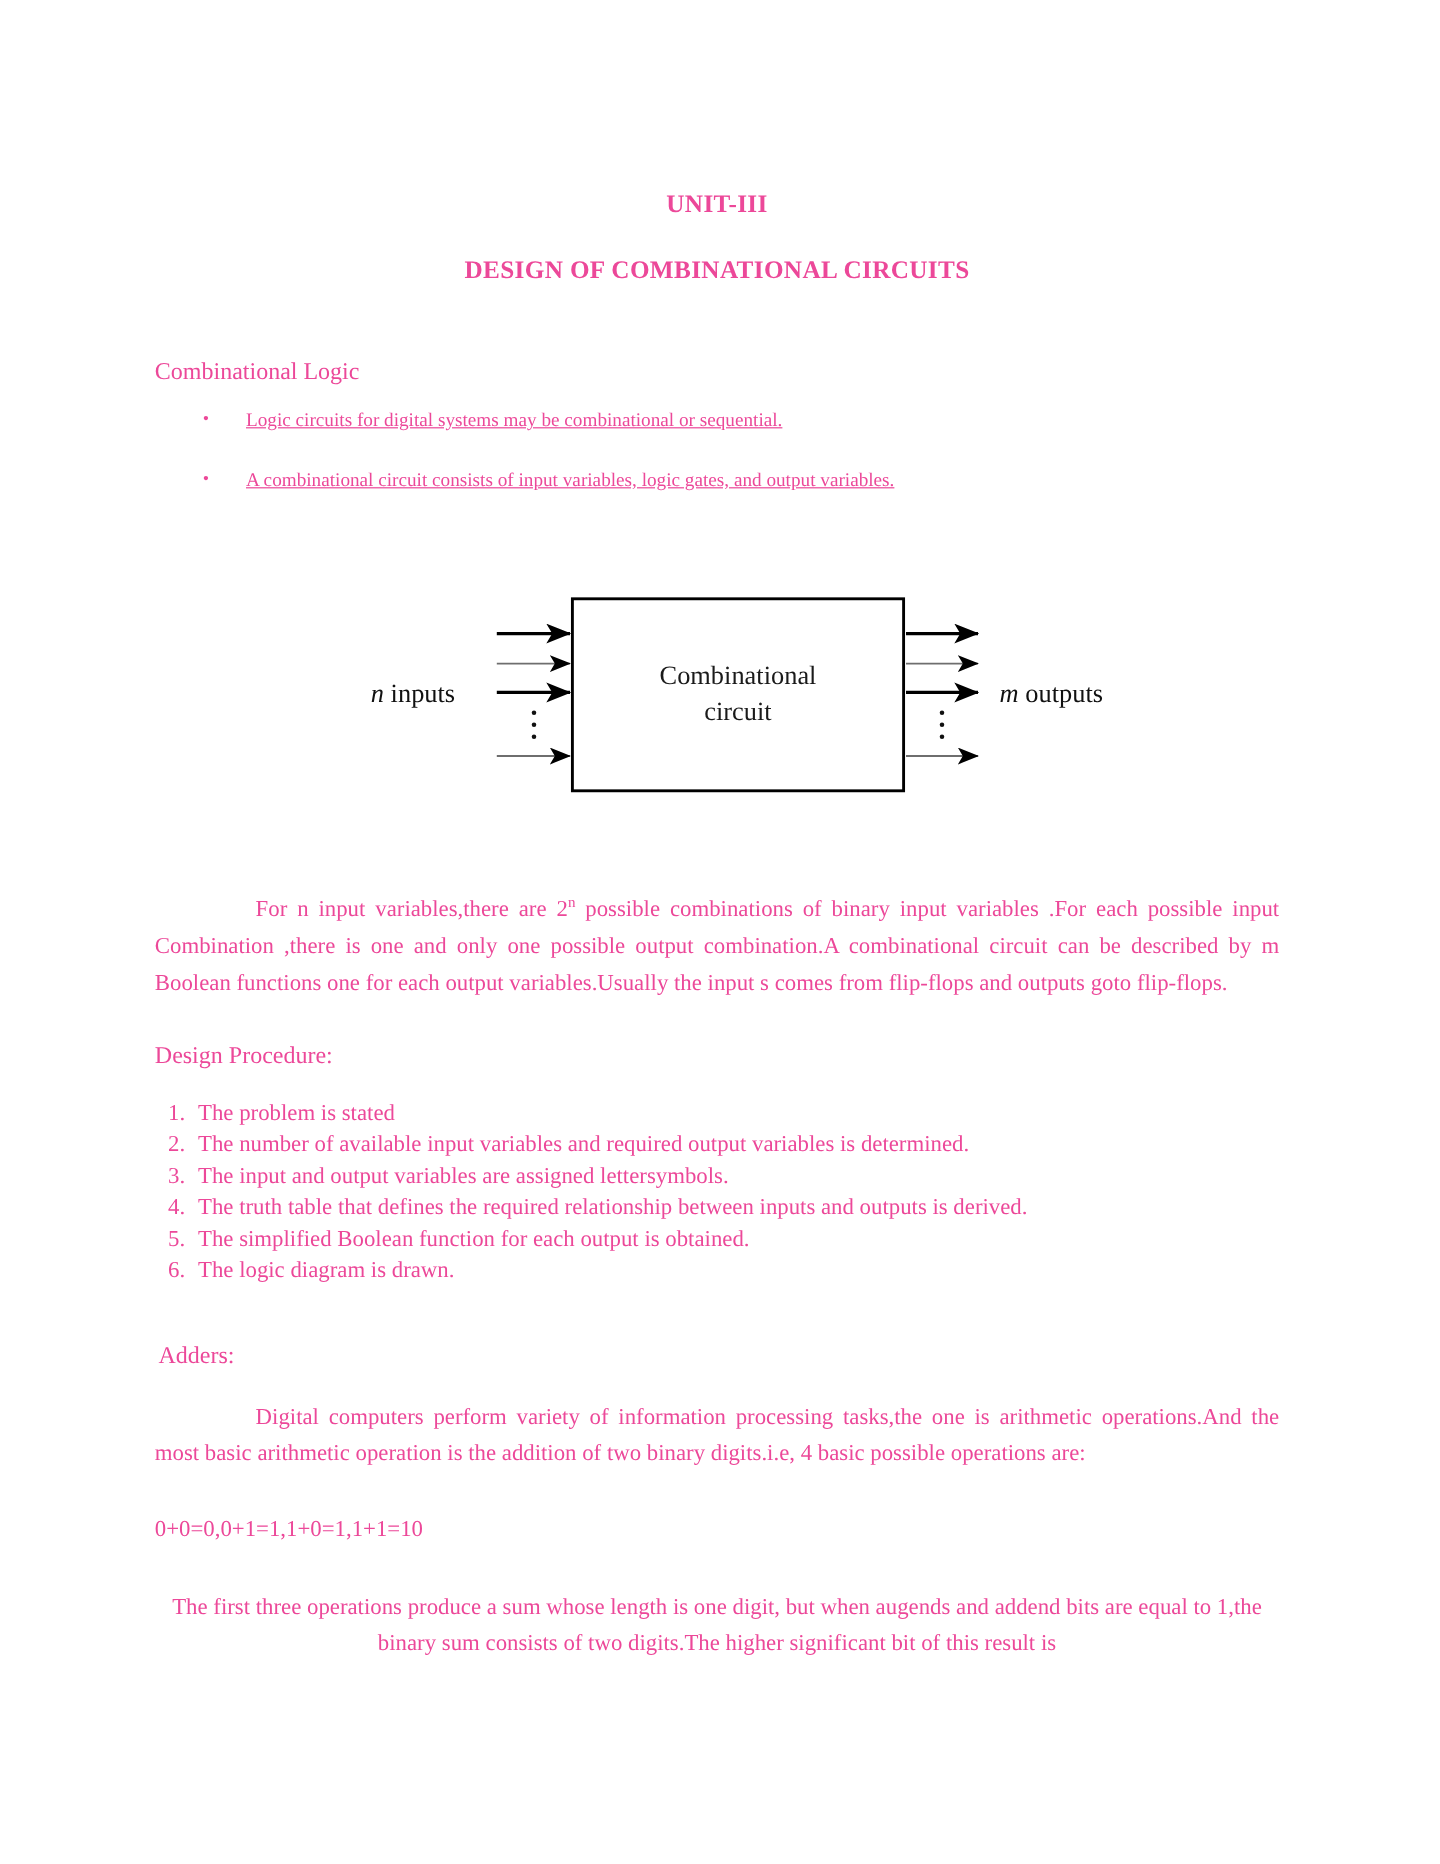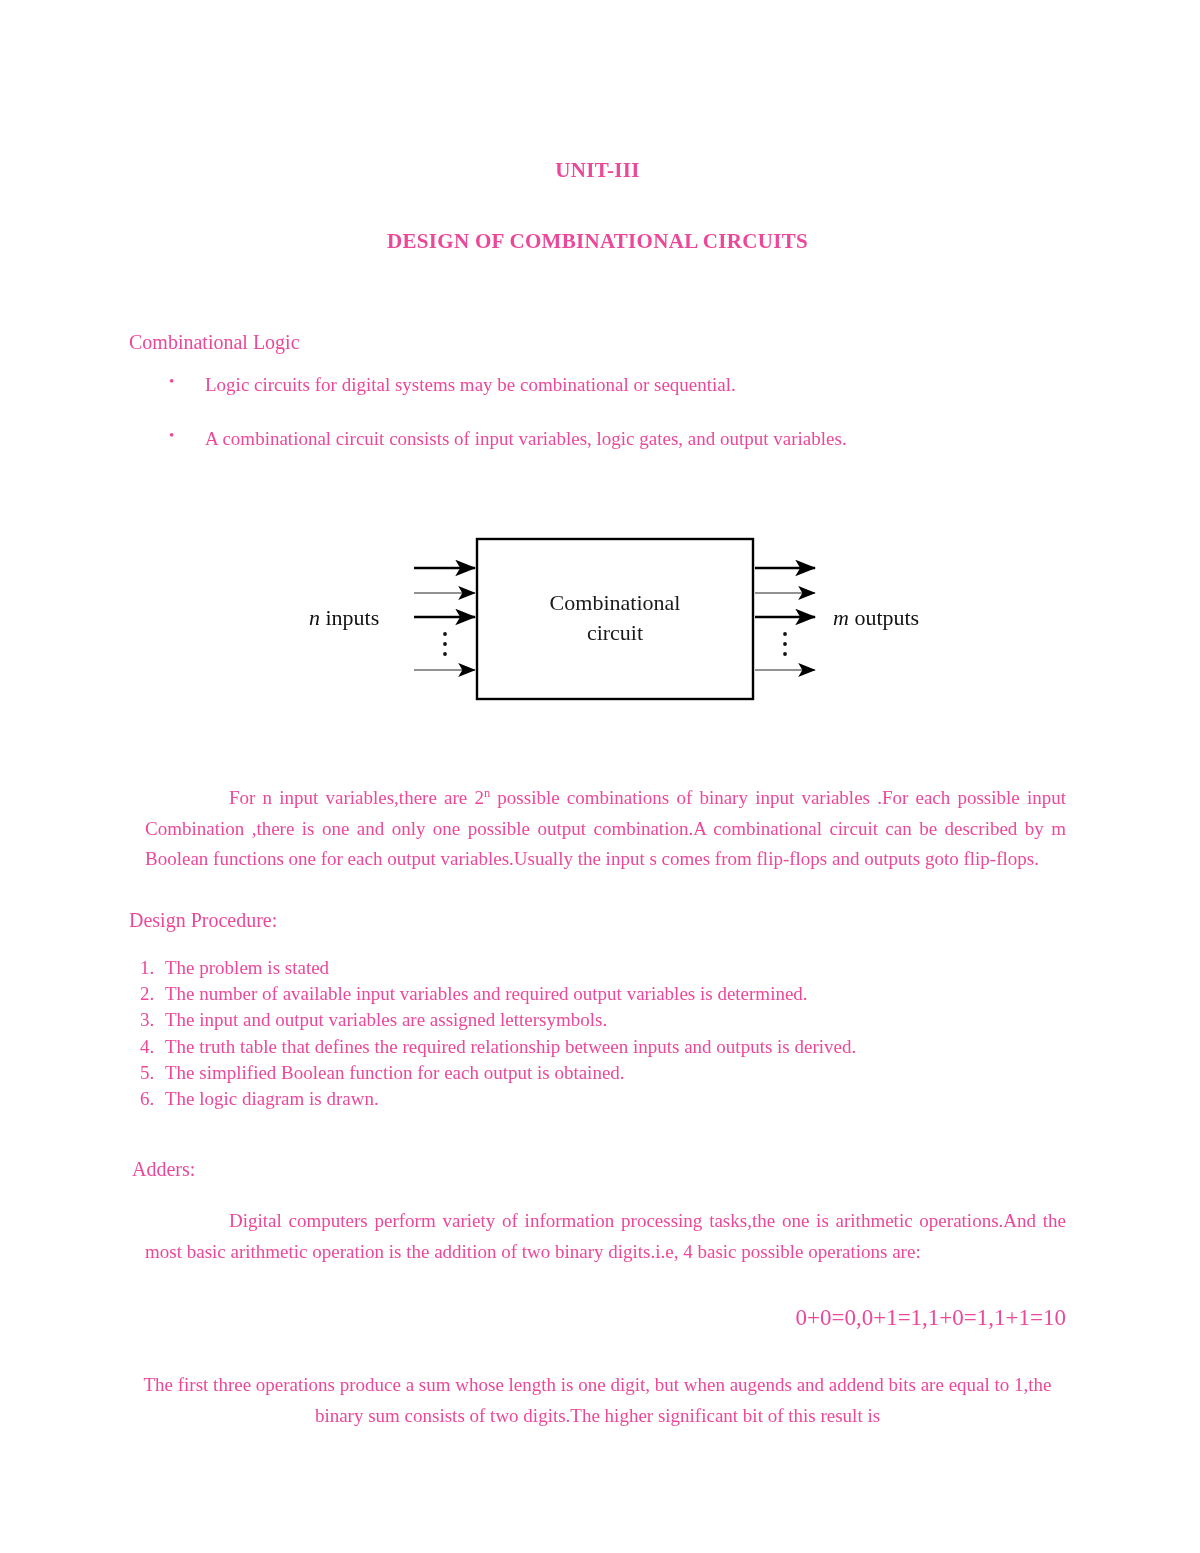--- a/index.html
+++ b/index.html
@@ -32,21 +32,21 @@
     letter-spacing: 0.3px;
     margin: 0;
     padding-top: 158px;
     line-height: 1.2;
   }
   .doc-subtitle {
     text-align: center;
     font-size: 21px;
     font-weight: bold;
     letter-spacing: 0.3px;
-    margin: 16px;
+    margin: 0;
     padding-top: 30px;
     line-height: 1.2;
   }
   .section-heading {
     font-size: 20px;
     font-weight: normal;
     margin: 0;
     line-height: 1.25;
   }
   .heading-combinational-logic { padding-top: 60px; }
@@ -55,24 +55,25 @@
 
   
   ul.bullets {
     list-style: none;
     margin: 0;
     padding: 0;
     padding-top: 18px;
   }
   ul.bullets li {
     position: relative;
-    font-size: 19px;
+    font-size: 16px;
     line-height: 1.3;
     padding-left: 76px;
     margin-bottom: 29px;
+    text-decoration: underline;
   }
   ul.bullets li::before {
     content: "\2022";
     position: absolute;
     left: 40px;
     top: -1px;
     font-size: 15px;
   }
 
   
@@ -98,27 +99,27 @@
     top: 0;
   }
 
   
   .para {
     font-size: 19px;
     line-height: 1.62;
     text-align: justify;
     margin: 0;
   }
-  .para.first-indent { text-indent: 84px; margin-left: 16px; }
+  .para.first-indent { text-indent: 84px; }
   .para-after-figure { padding-top: 56px; }
   .para-adders { padding-top: 24px; font-family: Liberation Serif, serif; }
   .para-closing { padding-top: 36px; text-align: center; }
   .equation {
-    font-size: 23px;
-    text-align: right;
+    font-size: 19px;
+    text-align: left;
     margin: 0;
     padding-top: 34px;
     line-height: 1.4;
   }
 
   
   .figure {
     position: relative;
     height: 215px;
     margin-top: 60px;

